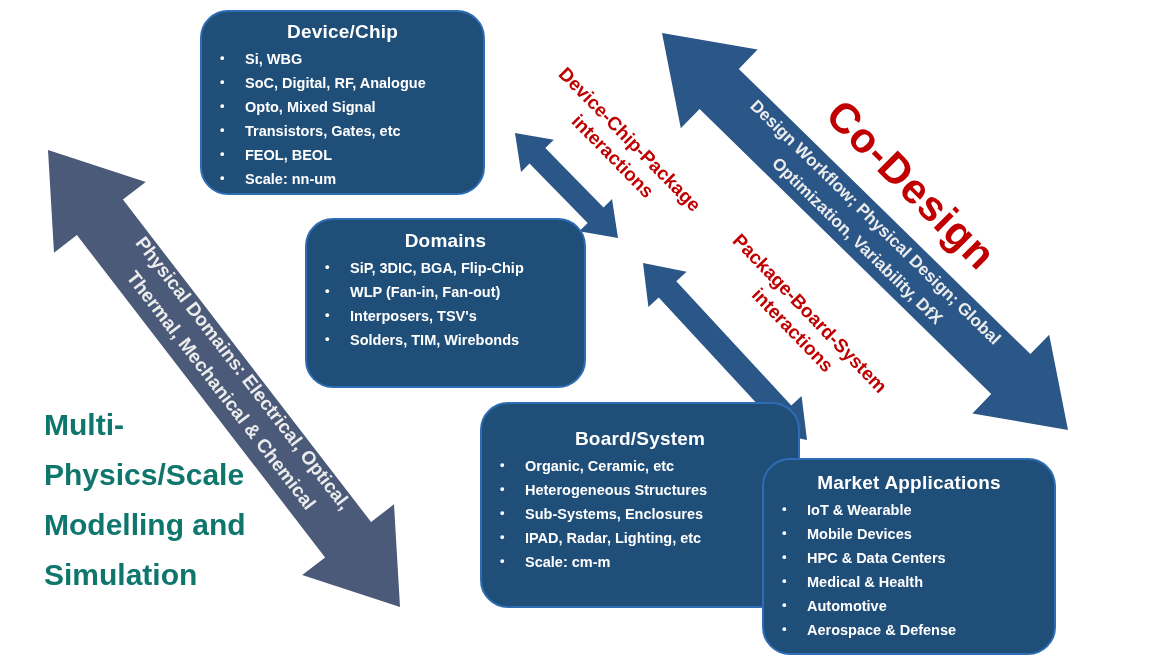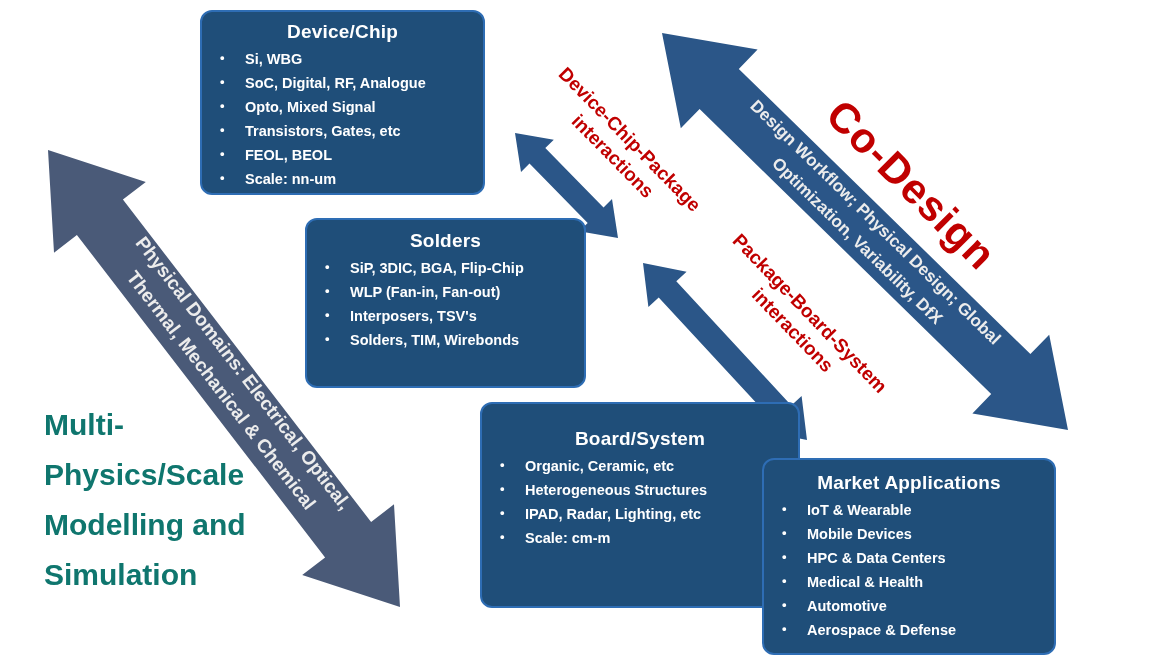--- a/index.html
+++ b/index.html
@@ -4,21 +4,21 @@
 <style>
   html,body { margin:0; padding:0; background:#ffffff; }
   .canvas {
     position:relative; width:1166px; height:668px; overflow:hidden;
     background:#ffffff; font-family:"Liberation Sans", sans-serif;
   }
   .arrows-layer { position:absolute; left:0; top:0; }
 
   .box {
     position:absolute; box-sizing:border-box;
-    background:#1f4e79; border:2px solid #2e6db4; border-radius:12px;
+    background:#1f4e79; border:2px solid #2e6db4; border-radius:28px;
     color:#ffffff; font-weight:bold;
   }
   .box-title { text-align:center; font-size:19px; line-height:26px; letter-spacing:0.2px; }
   .box ul { list-style:none; margin:2px 0 0 0; padding:0 6px 0 16px; }
   .box li {
     position:relative; font-size:14.5px; line-height:24px; padding-left:27px;
     white-space:nowrap;
   }
   .box li::before { content:"\2022"; position:absolute; left:2px; top:-1px; font-size:13px; }
 
@@ -79,34 +79,35 @@
         <li>Si, WBG</li>
         <li>SoC, Digital, RF, Analogue</li>
         <li>Opto, Mixed Signal</li>
         <li>Transistors, Gates, etc</li>
         <li>FEOL, BEOL</li>
         <li>Scale: nn-um</li>
       </ul>
   </div>
 
   <div class="box" style="left:305px; top:218px; width:281px; height:170px; padding-top:8px;">
-    <div class="box-title">Solders</div>
+    <div class="box-title">Domains</div>
     <ul>
         <li>SiP, 3DIC, BGA, Flip-Chip</li>
         <li>WLP (Fan-in, Fan-out)</li>
         <li>Interposers, TSV's</li>
         <li>Solders, TIM, Wirebonds</li>
       </ul>
   </div>
 
   <div class="box" style="left:480px; top:402px; width:320px; height:206px; padding-top:22px;">
     <div class="box-title">Board/System</div>
     <ul>
         <li>Organic, Ceramic, etc</li>
         <li>Heterogeneous Structures</li>
+        <li>Sub-Systems, Enclosures</li>
         <li>IPAD, Radar, Lighting, etc</li>
         <li>Scale: cm-m</li>
       </ul>
   </div>
 
   <div class="box" style="left:762px; top:458px; width:294px; height:197px; padding-top:10px;">
     <div class="box-title">Market Applications</div>
     <ul>
         <li>IoT &amp; Wearable</li>
         <li>Mobile Devices</li>

